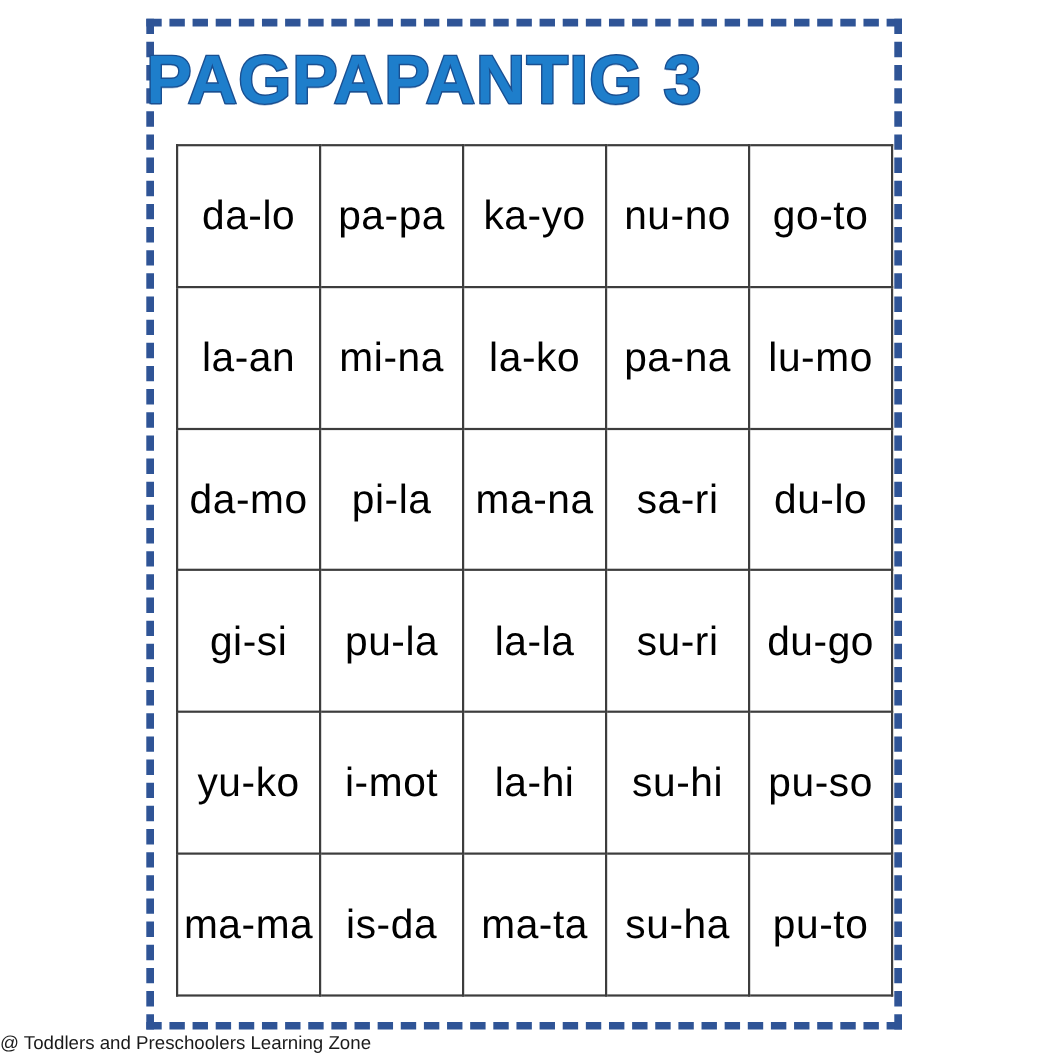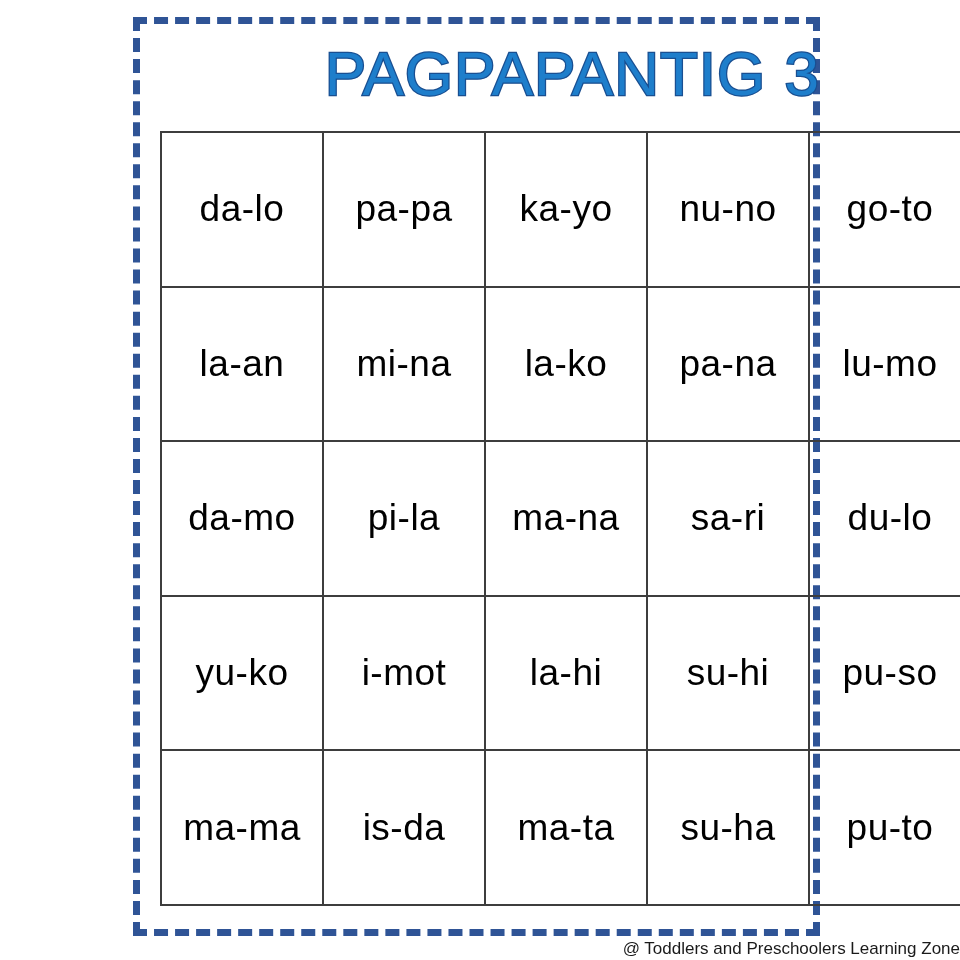--- a/index.html
+++ b/index.html
@@ -23,23 +23,23 @@
     box-sizing: border-box;
     border: 7px dashed var(--border-dash, #2f5496);
     background: var(--background, #ffffff);
   }
   .page-title {
     position: absolute;
     left: 133px;
     top: 38px;
     width: 687px;
     margin: 0;
-    text-align: right;
+    text-align: left;
     font-size: 62px;
-    font-weight: normal;
+    font-weight: bold;
     letter-spacing: 1px;
     color: var(--title-fill, #1e7ecb);
     -webkit-text-stroke: 2.5px var(--title-outline, #1a4f91);
     paint-order: stroke fill;
     text-shadow: 0 1px 0 rgba(26,79,145,0.35);
   }
   .syllable-table {
     position: absolute;
     left: 160px;
     top: 131px;
@@ -51,28 +51,28 @@
   .syllable-table td {
     width: 128px;
     height: 77px;
     border: 2px solid var(--table-border, #3d3d3d);
     text-align: center;
     vertical-align: middle;
     font-size: 37px;
     font-weight: 400;
     color: var(--cell-text, #000000);
     letter-spacing: 0.5px;
-    padding: 16px;
+    padding: 0;
   }
   .footer-credit {
     position: absolute;
     left: 0;
     top: 939px;
     width: 960px;
-    text-align: right;
+    text-align: left;
     font-size: 17px;
     color: #1a1a1a;
   }
 </style>
 </head>
 <body>
 
 <div class="worksheet">
   <div class="dashed-frame"></div>
   <h1 class="page-title">PAGPAPANTIG 3</h1>
@@ -93,20 +93,27 @@
           <td>lu-mo</td>
         </tr>
         <tr>
           <td>da-mo</td>
           <td>pi-la</td>
           <td>ma-na</td>
           <td>sa-ri</td>
           <td>du-lo</td>
         </tr>
         <tr>
+          <td>gi-si</td>
+          <td>pu-la</td>
+          <td>la-la</td>
+          <td>su-ri</td>
+          <td>du-go</td>
+        </tr>
+        <tr>
           <td>yu-ko</td>
           <td>i-mot</td>
           <td>la-hi</td>
           <td>su-hi</td>
           <td>pu-so</td>
         </tr>
         <tr>
           <td>ma-ma</td>
           <td>is-da</td>
           <td>ma-ta</td>

